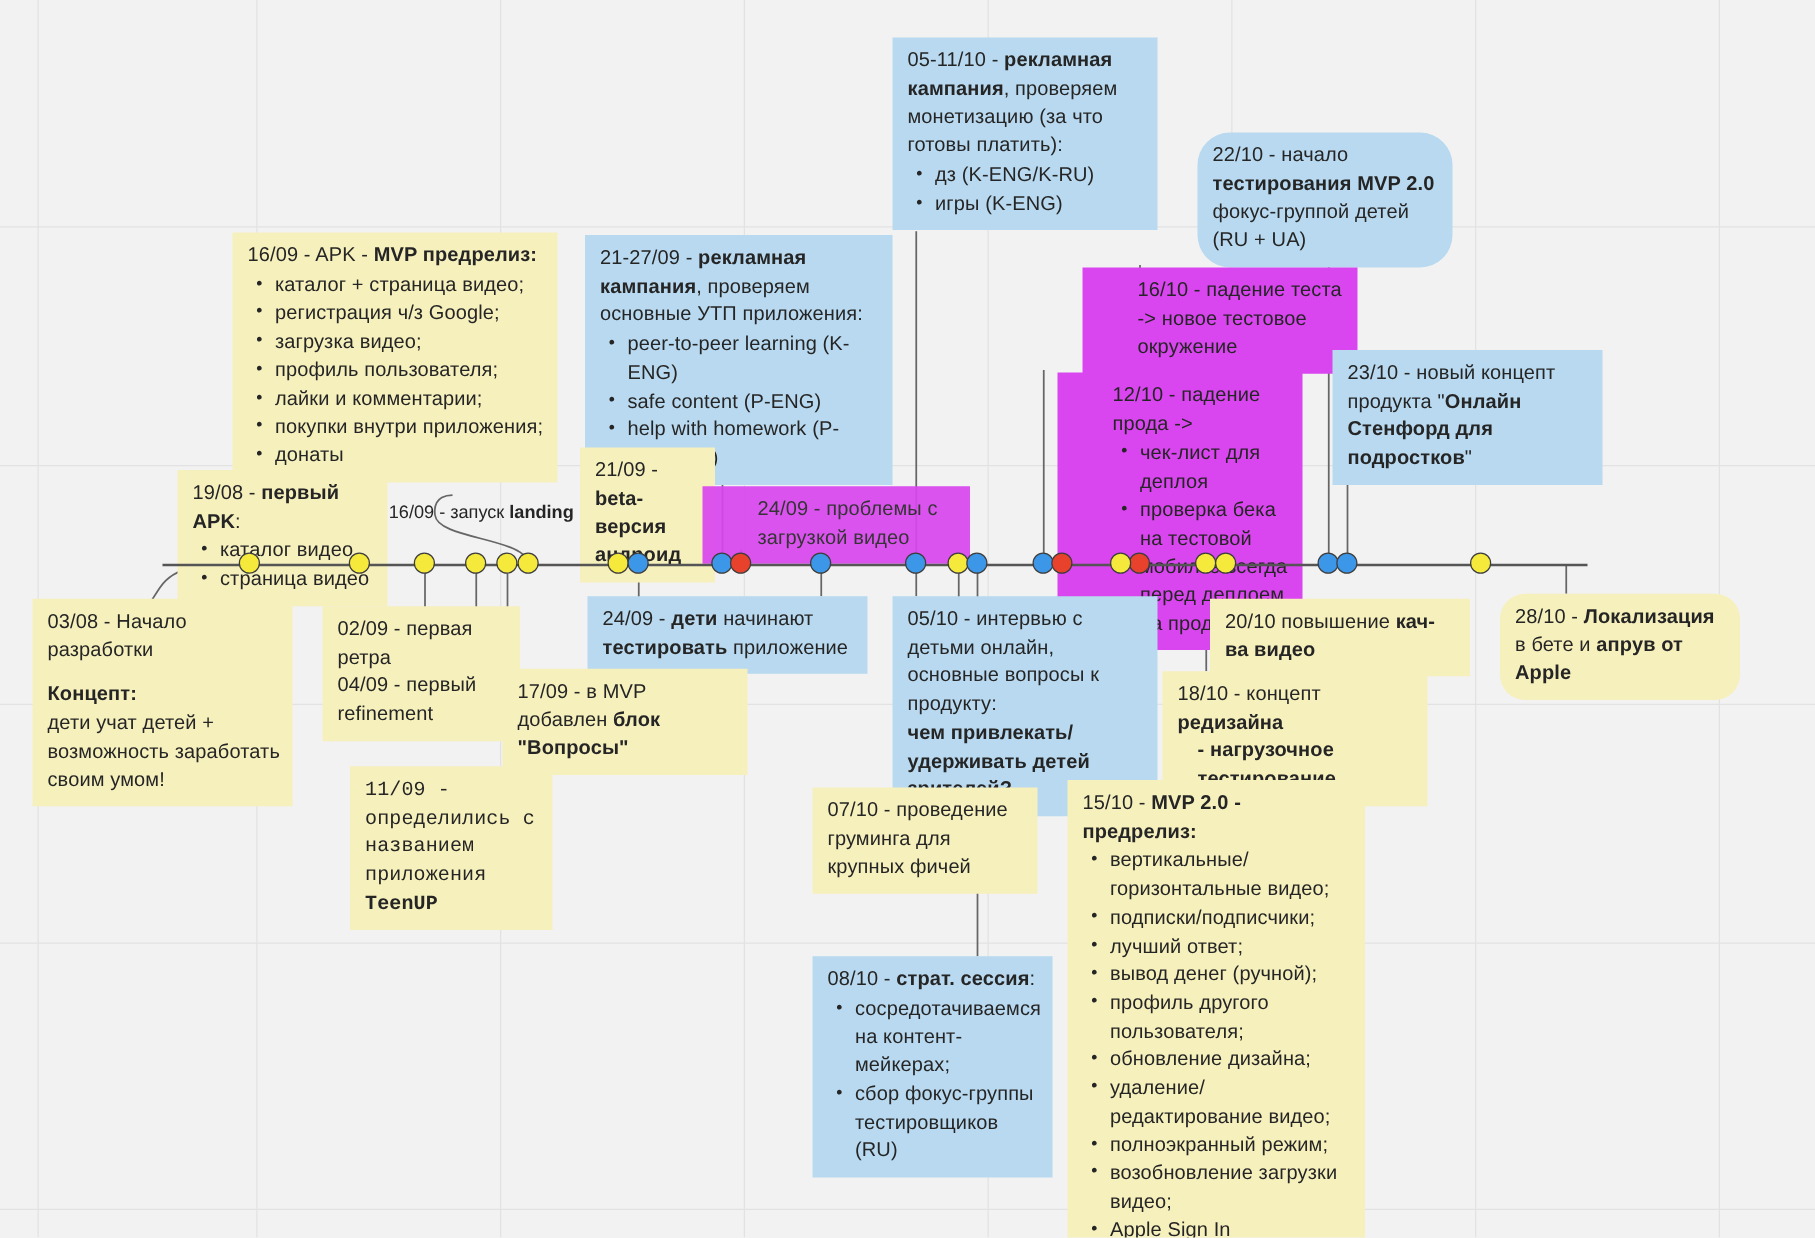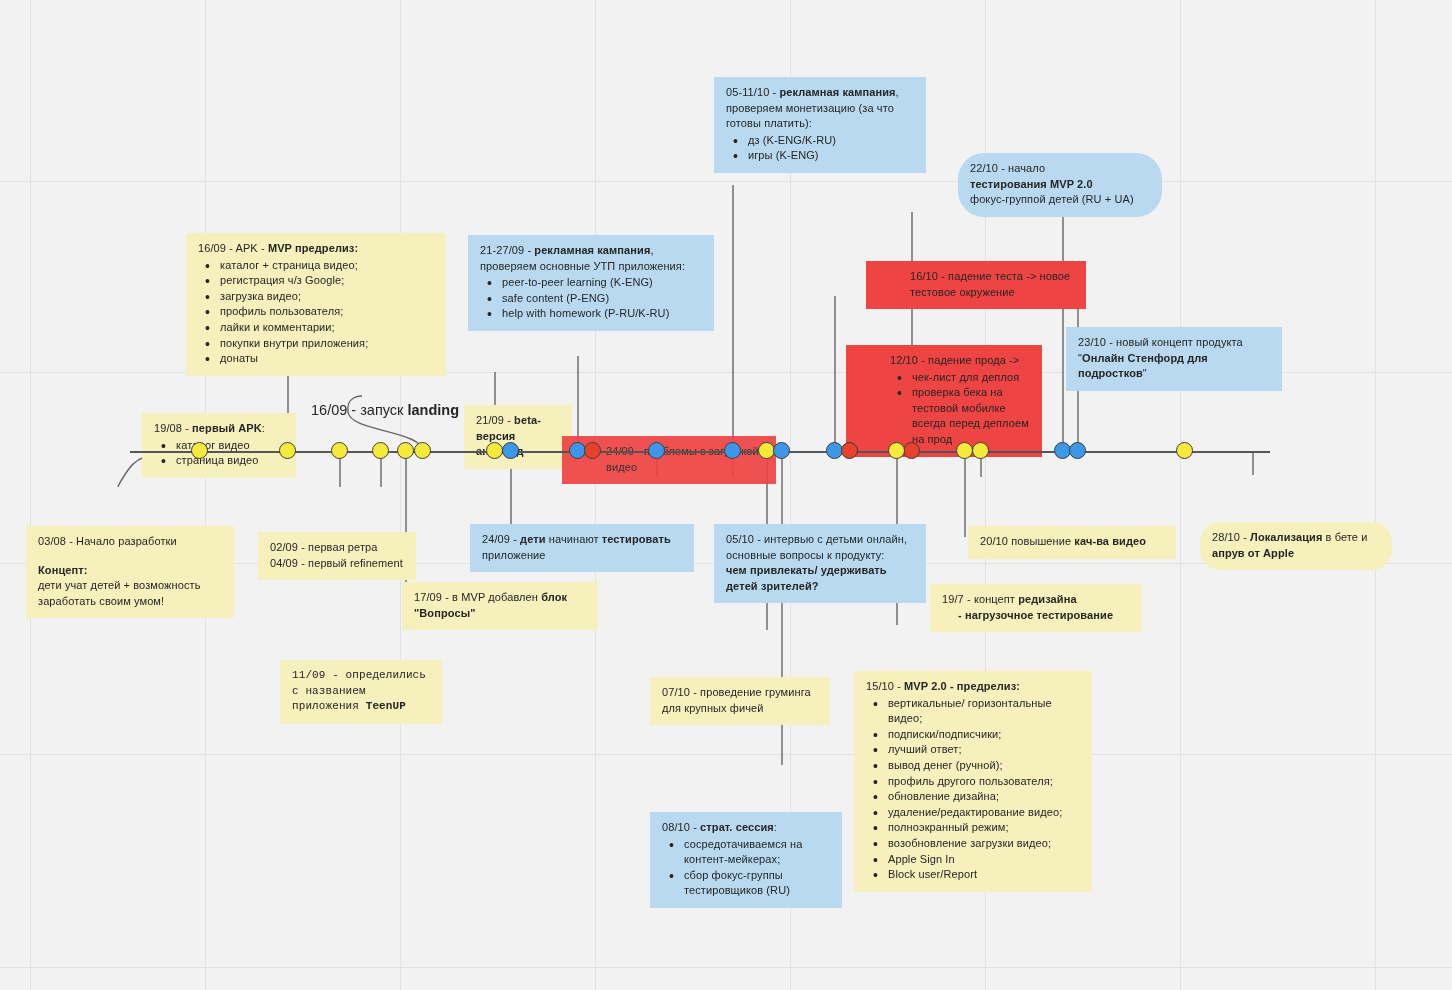--- a/index.html
+++ b/index.html
@@ -20,28 +20,27 @@
   .grid .v { top:0; bottom:0; width:1px; }
   .grid .h { left:0; right:0; height:1px; }
 
   
   svg.wires { position:absolute; inset:0; width:1452px; height:990px; pointer-events:none; }
 
   
   .card {
     position:absolute;
     padding:8px 10px 9px 12px;
-    font-size:11px;
+    font-size:16px;
     line-height:1.42;
     letter-spacing:0.1px;
-    margin-top:47px;
   }
   .card.yellow { background:#f6f0bd; }
   .card.blue   { background:#b8d9ef; }
-  .card.pink   { background:#ef4444;padding-left:44px; }
+  .card.pink   { background:#d946ef;padding-left:44px; }
   .card.trans  { opacity:0.92; }
   .card b { font-weight:bold; }
   .card ul { margin:1px 0 0 0; padding-left:20px; list-style:none; }
   .card li { position:relative; padding-left:2px; }
   .card li::before {
     content:"•";
     position:absolute;
     left:-13px;
     top:-1px;
     font-size:14px;
@@ -181,21 +180,21 @@
     <ul>
       <li> чек-лист для деплоя</li>
       <li>проверка бека на тестовой мобилке всегда перед деплоем на прод</li>
     </ul>
   </div>
 
   <div class="card blue" style="left:1066px; top:280px; width:216px;">
     <span><span>23/10 - новый концепт продукта "</span><b>Онлайн Стенфорд для подростков</b><span>"</span></span>
   </div>
 
-  <div class="card yellow" style="left:142px; top:366px; width:154px;">
+  <div class="card yellow" style="left:142px; top:376px; width:168px;">
     <span><span>19/08 - </span><b>первый APK</b><span>:</span></span>
     <ul>
       <li>каталог видео</li>
       <li>страница видео</li>
     </ul>
   </div>
 
   <div class="plain" style="left:311px; top:402px; font-size:14.5px;">
     <span>16/09 - запуск </span><b>landing</b>
   </div>
@@ -263,21 +262,21 @@
 
   <div class="card yellow" style="left:1200px; top:475px; width:192px;border-radius:20px;">
     <span><span>28/10 - </span><b>Локализация</b><span> в бете и </span><b>апрув от Apple</b></span>
   </div>
 
   <div class="card yellow" style="left:402px; top:535px; width:196px;">
     <span>17/09 - в MVP добавлен </span><b>блок "Вопросы"</b>
   </div>
 
   <div class="card yellow" style="left:930px; top:537px; width:212px;">
-    <span><span>19/7 - концепт </span><b>редизайна</b></span>
+    <span><span>18/10 - концепт </span><b>редизайна</b></span>
     <div style="padding-left:16px"><b>- нагрузочное тестирование</b></div>
   </div>
 
   <div class="card yellow" style="left:280px; top:613px; width:162px;font-family:Liberation Mono, monospace;">
     <span>11/09 - определились с названием приложения </span><b>TeenUP</b>
   </div>
 
   <div class="card yellow" style="left:650px; top:630px; width:180px;">
     <span>07/10 - проведение груминга для крупных фичей</span>
   </div>

